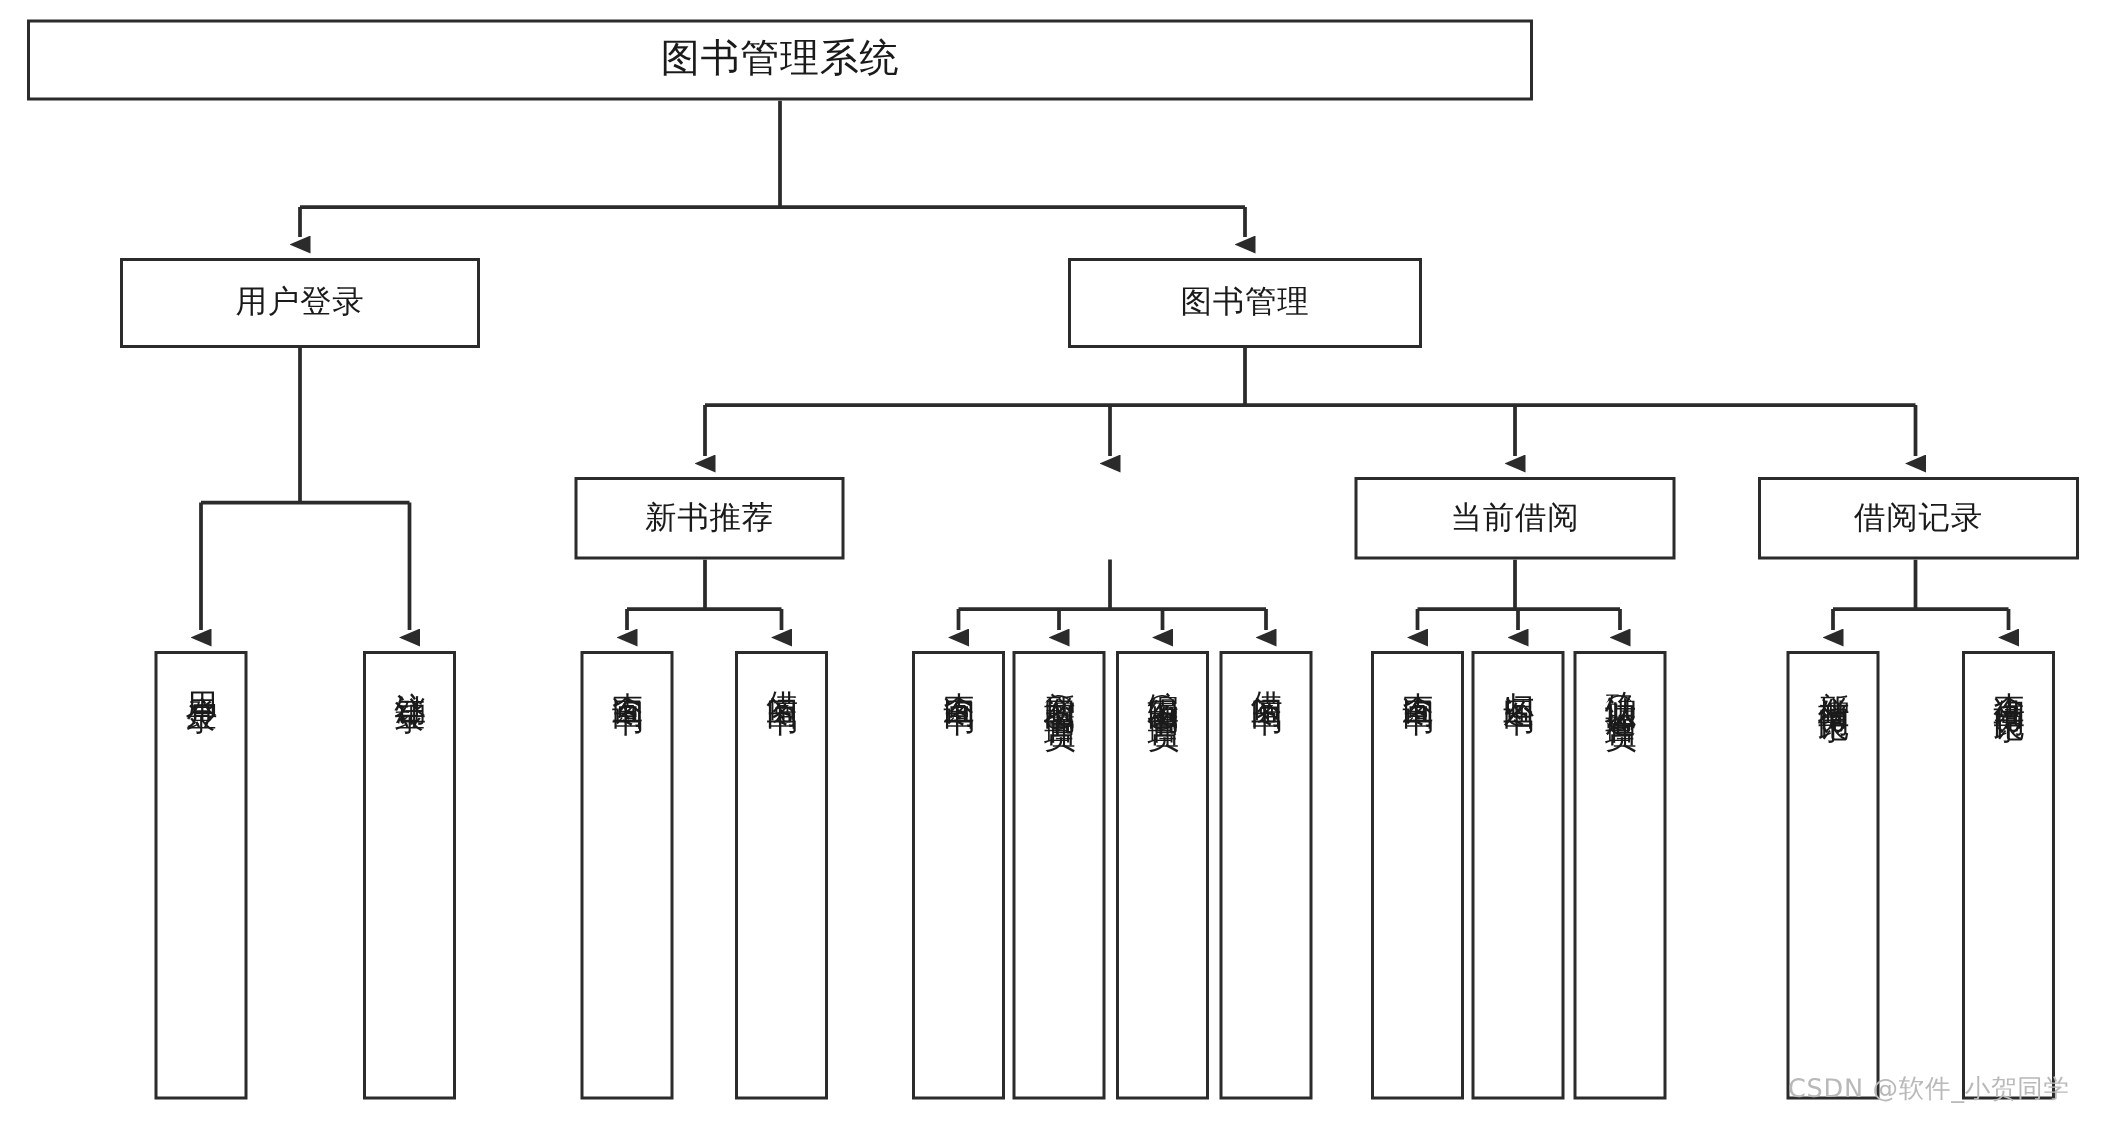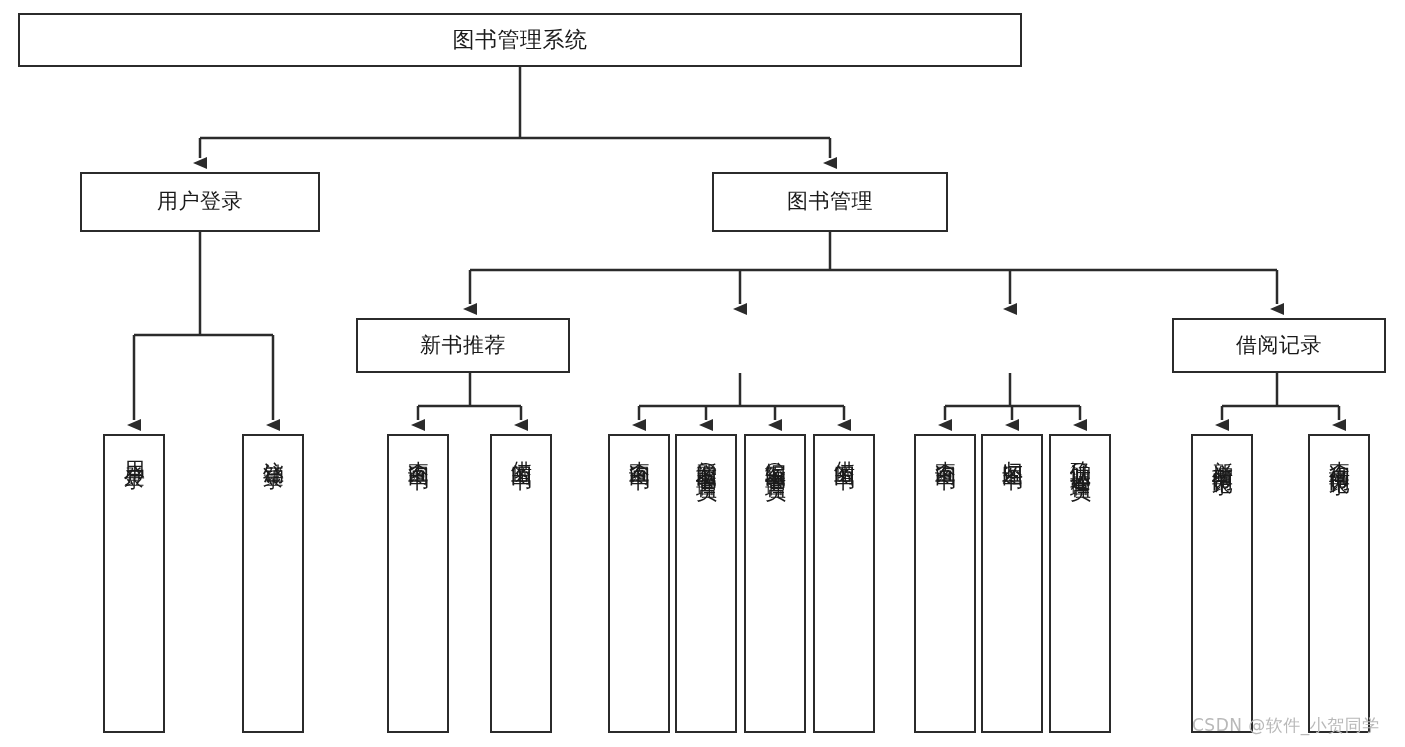--- a/index.html
+++ b/index.html
@@ -22,21 +22,21 @@
     justify-content:center;
     color:#1a1a1a;
   }
   .node .lbl{
     display:block;
     text-align:center;
     line-height:1.12;
     white-space:nowrap;
   }
   .node.h .lbl{font-size:21px;letter-spacing:.5px;}
-  .node.root .lbl{font-size:22px;}
+  .node.root .lbl{font-size:26px;}
   .node.v{
     align-items:flex-start;
     padding-top:8px;
   }
   .node.v .lbl{
     writing-mode:vertical-rl;
     text-orientation:upright;
     font-size:21px;
     letter-spacing:3px;
     line-height:1.0;
@@ -111,22 +111,25 @@
     <span class="lbl">图书管理系统</span>
   </div>
 
   <div class="node h" style="left:80px;top:172px;width:240px;height:60px;">
     <span class="lbl">用户登录</span>
   </div>
   <div class="node h" style="left:712px;top:172px;width:236px;height:60px;">
     <span class="lbl">图书管理</span>
   </div>
 
-  <div class="node h" style="left:356px;top:318px;width:214px;height:55px;align-items:center;">
+  <div class="node h" style="left:383px;top:318px;width:180px;height:55px;align-items:center;">
     <span class="lbl">新书推荐</span>
+  </div>
+  <div class="node h" style="left:903px;top:318px;width:214px;height:55px;">
+    <span class="lbl">当前借阅</span>
   </div>
   <div class="node h" style="left:1172px;top:318px;width:214px;height:55px;font-family:Liberation Serif, serif;">
     <span class="lbl">借阅记录</span>
   </div>
 
   <div class="node v" style="left:103px;top:434px;width:62px;height:299px;">
     <span class="lbl">用户登录</span>
   </div>
   <div class="node v" style="left:242px;top:434px;width:62px;height:299px;">
     <span class="lbl">注销登录</span>

